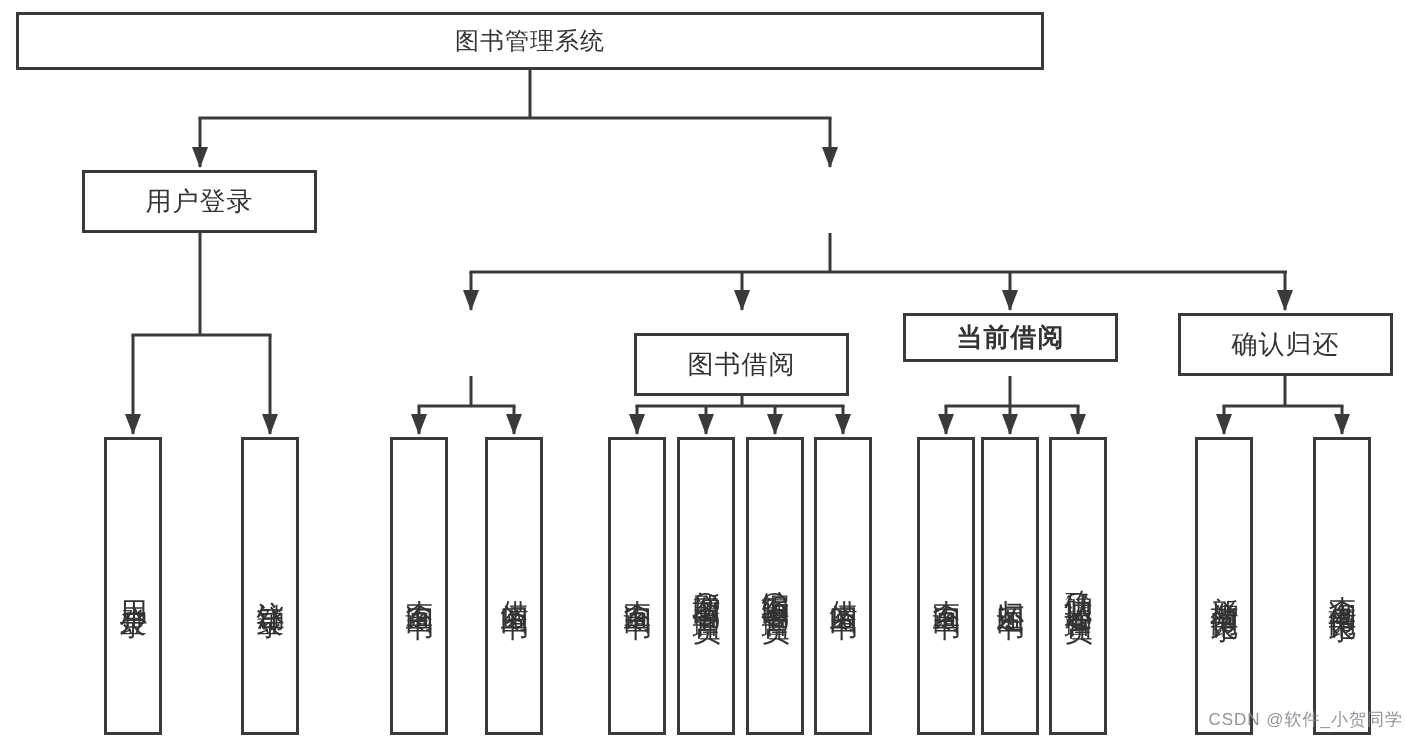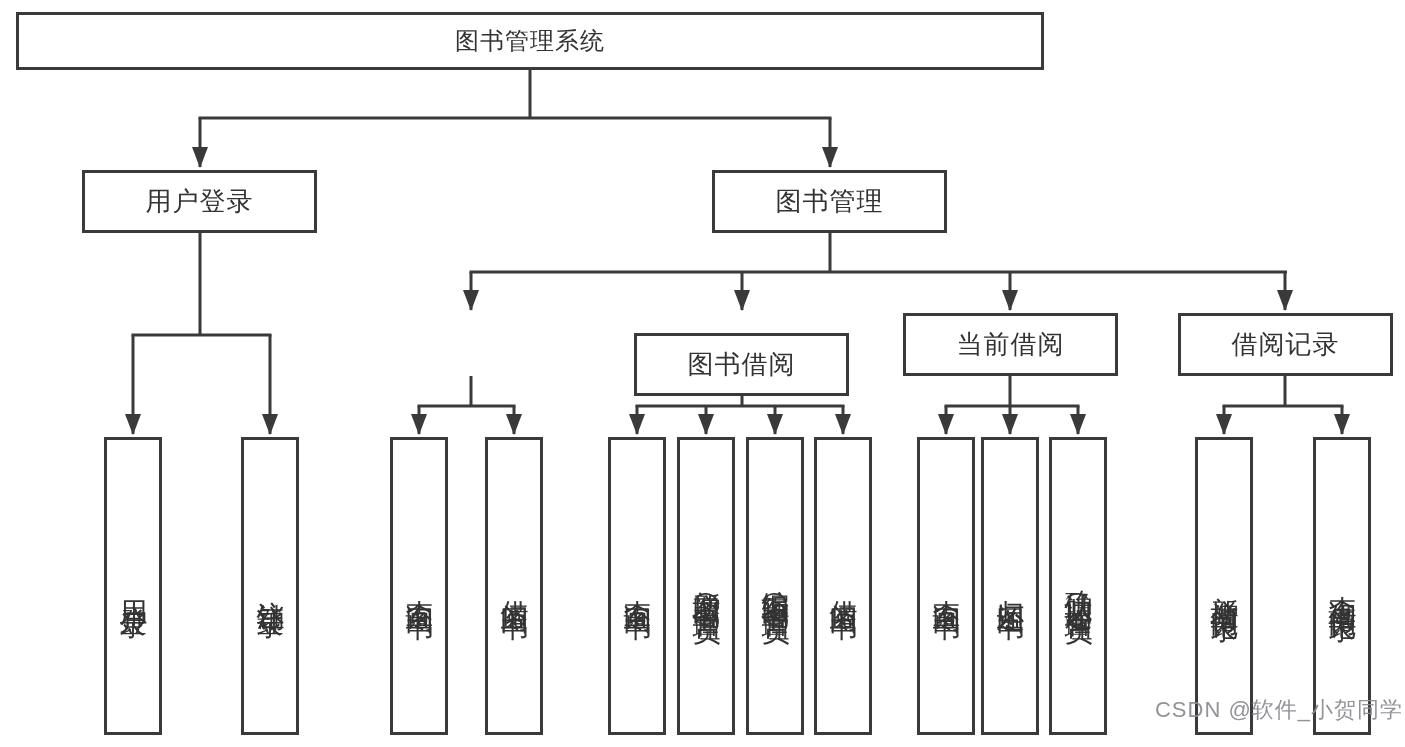--- a/index.html
+++ b/index.html
@@ -38,36 +38,36 @@
     padding: 3px 0;
   }
   
   .pos-root   { left: 16px;   top: 12px;  width: 1028px; height: 58px; }
   
   .pos-l2a    { left: 82px;   top: 170px; width: 235px;  height: 63px; }
   .pos-l2b    { left: 712px;  top: 170px; width: 235px;  height: 63px; }
   
   .pos-l3a    { left: 363px;  top: 313px; width: 215px;  height: 63px; }
   .pos-l3b    { left: 634px;  top: 313px; width: 215px;  height: 63px; margin-top: 20px; }
-  .pos-l3c    { left: 903px;  top: 313px; width: 215px;  height: 63px; }
+  .pos-l3c    { left: 903px;  top: 313px; width: 215px;  height: 49px; font-weight: bold; }
   .pos-l3d    { left: 1178px; top: 313px; width: 215px;  height: 63px; }
   
   .leaf       { top: 437px; width: 58px; height: 298px; }
   .pos-g1a { left: 104px; }  .pos-g1b { left: 241px; }
   .pos-g2a { left: 390px; }  .pos-g2b { left: 485px; }
   .pos-g3a { left: 608px; }  .pos-g3b { left: 677px; }
   .pos-g3c { left: 746px; }  .pos-g3d { left: 814px; }
   .pos-g4a { left: 917px; }  .pos-g4b { left: 981px; }
   .pos-g4c { left: 1049px; }
   .pos-g5a { left: 1195px; } .pos-g5b { left: 1313px; }
   #watermark {
     position: absolute;
     right: 2px;
-    bottom: 22px;
-    font-size: 22px;
+    bottom: 16px;
+    font-size: 17px;
     letter-spacing: 1px;
     color: rgba(140, 140, 146, 0.95);
     z-index: 10;
     white-space: nowrap;
   }
 </style>
 </head>
 <body>
 
 <div id="stage">
@@ -133,25 +133,24 @@
         <path d="M1222.5,406 H1343.5"></path>
         <line x1="1224" y1="406" x2="1224" y2="434" marker-end="url(#arrowhead)"></line>
         <line x1="1342" y1="406" x2="1342" y2="434" marker-end="url(#arrowhead)"></line>
       </g>
     </g>
   </svg>
 
   <div class="node h-title pos-root">图书管理系统</div>
 
   <div class="node h-branch pos-l2a">用户登录</div>
-  <div class="node h-branch pos-l2b">图书管理</div>
 
   <div class="node h-branch pos-l3b">图书借阅</div>
   <div class="node h-branch pos-l3c">当前借阅</div>
-  <div class="node h-branch pos-l3d">借阅记录</div>
+  <div class="node h-branch pos-l3d">确认归还</div>
 
   <div class="node leaf pos-g1a">用户登录</div>
   <div class="node leaf pos-g1b">注销登录</div>
 
   <div class="node leaf pos-g2a">查询图书</div>
   <div class="node leaf pos-g2b">借阅图书</div>
 
   <div class="node leaf pos-g3a">查询图书</div>
   <div class="node leaf pos-g3b">新增图书（管理员）</div>
   <div class="node leaf pos-g3c">编辑图书（管理员）</div>

